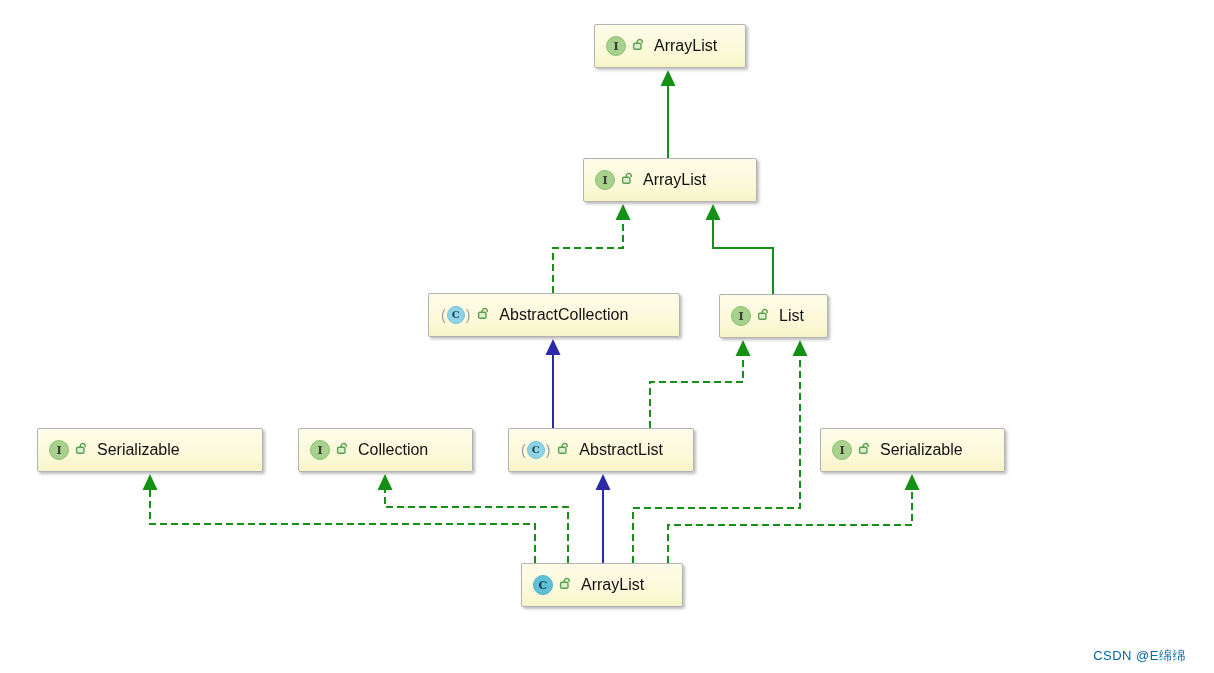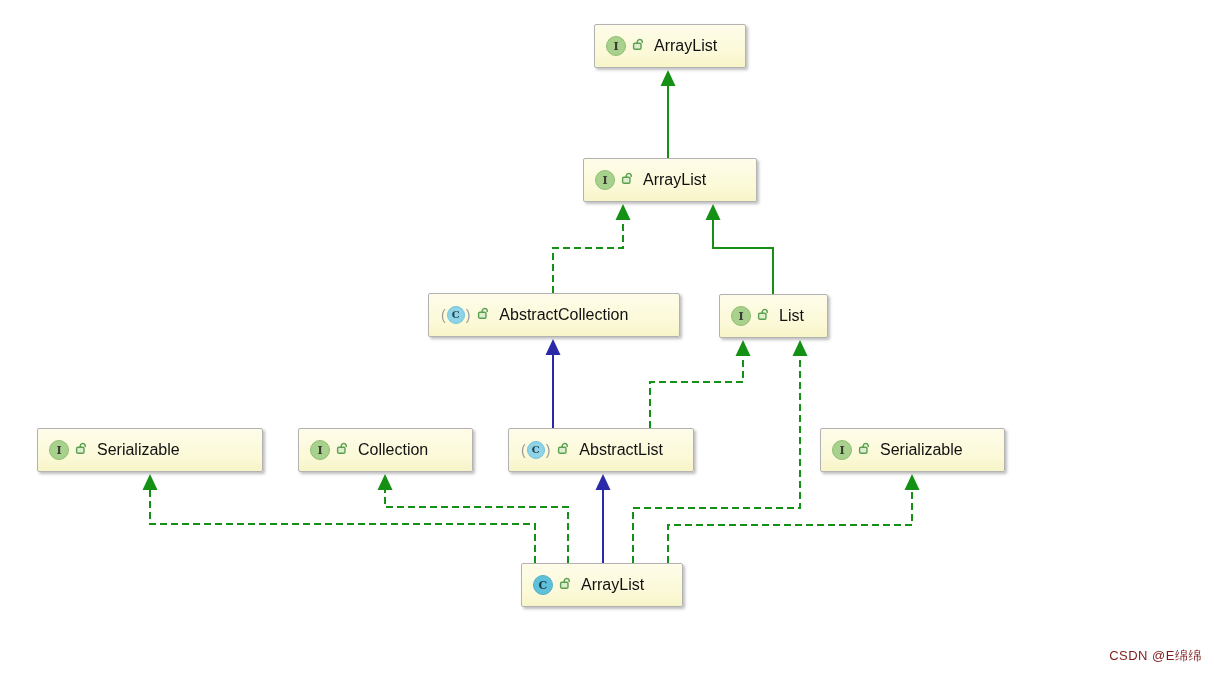--- a/index.html
+++ b/index.html
@@ -35,23 +35,23 @@
     width:18px;height:18px;border-radius:50%;
     font-family:"DejaVu Serif", serif;
     font-weight:bold;font-size:11px;line-height:1;
   }
   .abstract-wrap .icon-circle{width:16px;height:16px;font-size:10px;}
   .paren{font-style:normal;font-weight:normal;font-size:14px;line-height:1;padding:0 1px;}
   .lock-icon{display:inline-block;margin-left:-1px;}
   .node-label{padding-left:2px;}
   #watermark{
     position:absolute;
-    right:12px;bottom:8px;
+    right:28px;bottom:8px;
     font-size:13px;
-    color:#7f1d1d;
+    color:#0369a1;
     letter-spacing:0.5px;
   }
 </style>
 </head>
 <body>
 
 <div id="canvas">
   <svg id="edge-layer" xmlns="http://www.w3.org/2000/svg">
       <polyline points="668,158 668,86" fill="none" stroke="#149114" stroke-width="2"></polyline>
       <polygon points="668,70 675.5,86 660.5,86" fill="#149114"></polygon>

